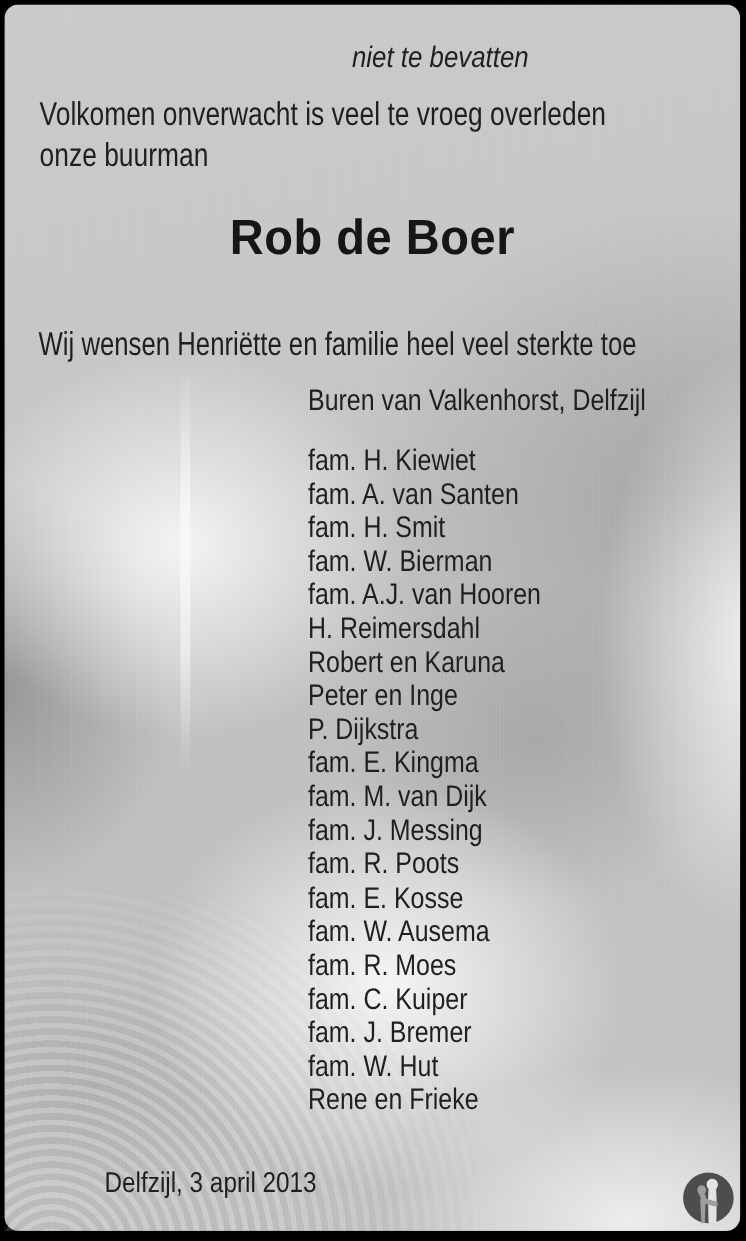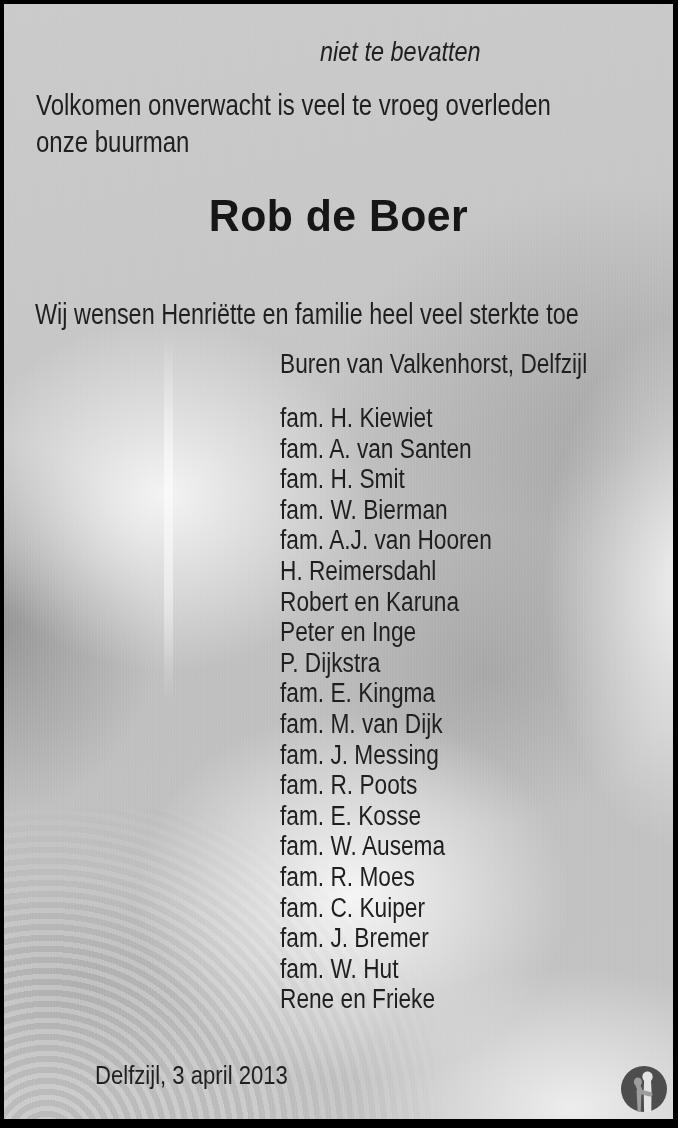--- a/index.html
+++ b/index.html
@@ -14,20 +14,21 @@
     background:
       radial-gradient(ellipse 300px 260px at 24% 44%, rgba(246,246,246,.95) 0%, rgba(246,246,246,0) 68%),
       radial-gradient(ellipse 230px 430px at 102% 52%, rgba(243,243,243,.95) 0%, rgba(243,243,243,0) 62%),
       radial-gradient(ellipse 330px 280px at 52% 80%, rgba(248,248,248,.95) 0%, rgba(248,248,248,0) 66%),
       radial-gradient(ellipse 320px 200px at 85% 99%, rgba(241,241,241,.9) 0%, rgba(241,241,241,0) 70%),
       radial-gradient(ellipse 430px 380px at 92% 40%, rgba(158,158,158,.8) 0%, rgba(158,158,158,0) 70%),
       radial-gradient(ellipse 280px 230px at 72% 60%, rgba(148,148,148,.55) 0%, rgba(148,148,148,0) 65%),
       radial-gradient(ellipse 250px 300px at 0% 56%, rgba(128,128,128,.65) 0%, rgba(128,128,128,0) 62%),
       radial-gradient(ellipse 220px 160px at 12% 88%, rgba(168,168,168,.5) 0%, rgba(168,168,168,0) 70%),
       linear-gradient(168deg,#cacaca 0%,#c6c6c6 30%,#bfbfbf 58%,#c3c3c3 100%);
+    border-radius: 13px;
   }
   
   .ripples{
     position:absolute;left:0;bottom:0;width:430px;height:310px;
     background:repeating-radial-gradient(circle at 10% 108%,
       rgba(255,255,255,.16) 0 5px, rgba(110,110,110,.08) 5px 11px);
     -webkit-mask-image:radial-gradient(ellipse at 12% 100%, #000 35%, transparent 78%);
     mask-image:radial-gradient(ellipse at 12% 100%, #000 35%, transparent 78%);
   }
   

